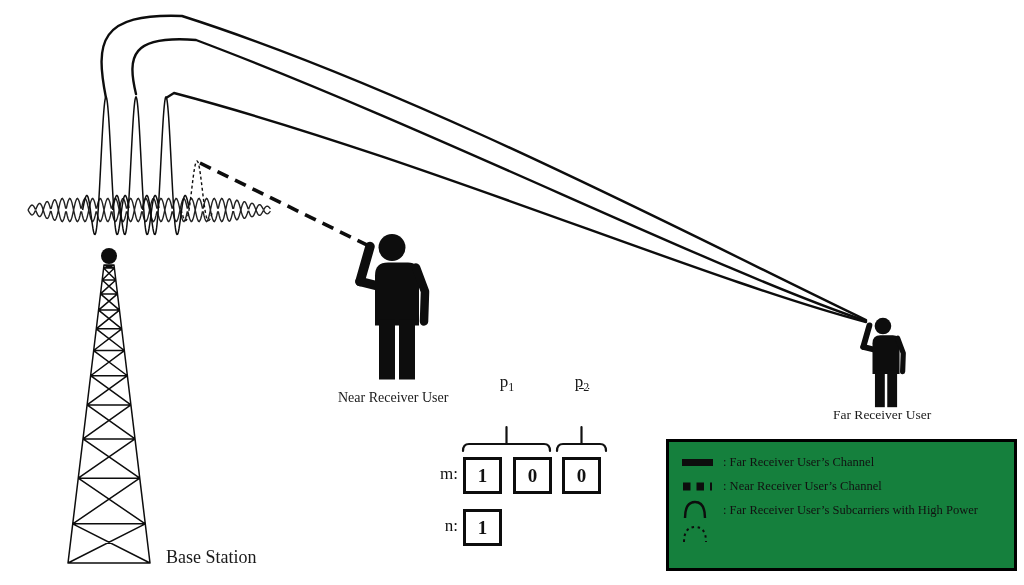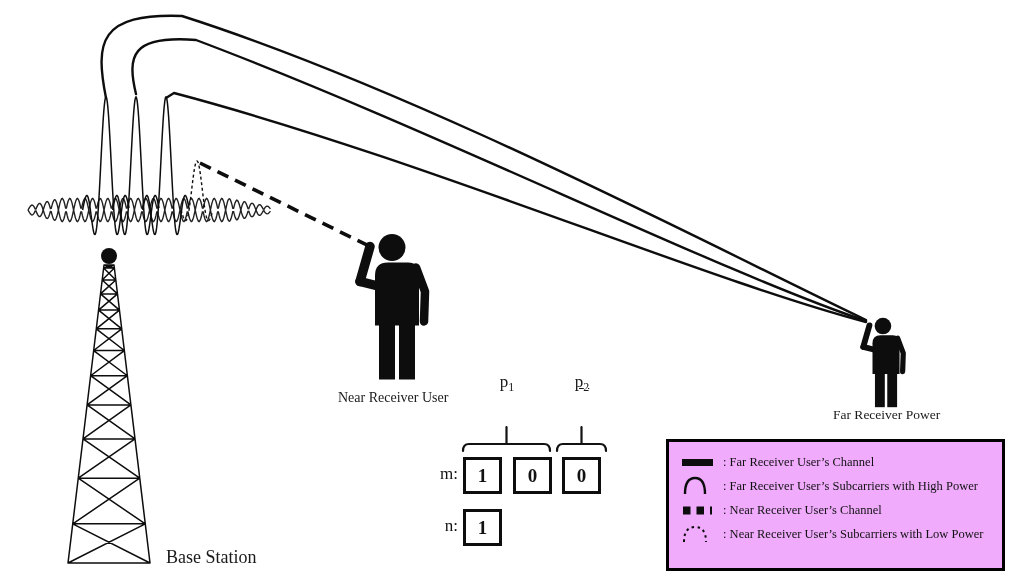--- a/index.html
+++ b/index.html
@@ -15,21 +15,21 @@
   .p-label sub{font-size:12px;}
   #p1-label{left:491px;} #p2-label{left:566px;text-decoration:underline;}
   .row-label{position:absolute;width:30px;text-align:right;font-size:17px;color:#111;}
   #m-label{left:428px;top:464px;} #n-label{left:428px;top:516px;}
   .bitbox{position:absolute;width:33px;height:31px;border:3.5px solid #0d0d0d;
           display:flex;align-items:center;justify-content:center;
           font-weight:bold;font-size:19px;background:#fff;}
   #m-bit-0{left:463px;top:457px;} #m-bit-1{left:513px;top:457px;}
   #m-bit-2{left:562px;top:457px;} #n-bit-0{left:463px;top:509px;}
   #legend{position:absolute;left:666px;top:439px;width:317px;height:118px;
-          border:3.5px solid #000;background:#f0abfc;padding:8px 4px 0 12px;box-sizing:content-box;}
+          border:3.5px solid #000;background:#15803d;padding:8px 16px 0 12px;box-sizing:content-box;}
   .legend-row{display:flex;align-items:center;height:24px;}
   .legend-swatch{width:42px;flex:0 0 42px;display:flex;align-items:center;}
   .legend-text{font-size:12.5px;white-space:nowrap;color:#111;}
 </style>
 </head>
 <body>
 
 <div id="stage">
 
   <svg id="diagram-svg" width="1024" height="585" viewBox="0 0 1024 585">
@@ -78,21 +78,21 @@
     <g fill="none" stroke="#111" stroke-width="2.2" stroke-linecap="round">
       <path d="M 463 451 Q 463 444 469 444 L 544 444 Q 550 444 550 451"></path>
       <line x1="506.5" y1="444" x2="506.5" y2="427"></line>
       <path d="M 557 451 Q 557 444 563 444 L 600 444 Q 606 444 606 451"></path>
       <line x1="581.5" y1="444" x2="581.5" y2="427"></line>
     </g>
   </svg>
 
   <div class="lbl base-label">Base Station</div>
   <div class="lbl center near-label">Near Receiver User</div>
-  <div class="lbl center far-label">Far Receiver Power</div>
+  <div class="lbl center far-label">Far Receiver User</div>
 
   <div class="lbl p-label" id="p1-label"><span>p</span><sub>1</sub></div>
   <div class="lbl p-label" id="p2-label"><span>p</span><sub>2</sub></div>
 
   <div class="row-label" id="m-label">m:</div>
   <div class="row-label" id="n-label">n:</div>
 
   <div class="bitbox" id="m-bit-0">1</div>
   <div class="bitbox" id="m-bit-1">0</div>
   <div class="bitbox" id="m-bit-2">0</div>
@@ -102,36 +102,35 @@
     <div class="legend-row">
       <span class="legend-swatch">
         <svg width="36" height="20">
             <rect x="1" y="7" width="31" height="7" fill="#0d0d0d"></rect>
           </svg>
       </span>
       <span class="legend-text">: Far Receiver User’s Channel</span>
     </div>
     <div class="legend-row">
       <span class="legend-swatch">
-        <svg width="36" height="22">
-            <path d="M 4 19 Q 4 3 14 3 Q 24 3 24 19" fill="none" stroke="#0d0d0d" stroke-width="2.4"></path>
-          </svg>
-      </span>
-      <span class="legend-text">: Far Receiver User’s Subcarriers with High Power</span>
-    </div>
-    <div class="legend-row">
-      <span class="legend-swatch">
         <svg width="36" height="20">
             <line x1="2" y1="10.5" x2="31" y2="10.5" stroke="#0d0d0d" stroke-width="8" stroke-dasharray="7.5 6"></line>
           </svg>
       </span>
       <span class="legend-text">: Near Receiver User’s Channel</span>
     </div>
     <div class="legend-row">
       <span class="legend-swatch">
         <svg width="36" height="22">
+            <path d="M 4 19 Q 4 3 14 3 Q 24 3 24 19" fill="none" stroke="#0d0d0d" stroke-width="2.4"></path>
+          </svg>
+      </span>
+      <span class="legend-text">: Far Receiver User’s Subcarriers with High Power</span>
+    </div>
+    <div class="legend-row">
+      <span class="legend-swatch">
+        <svg width="36" height="22">
             <path d="M 3 19 Q 3 4 14 4 Q 25 4 25 19" fill="none" stroke="#0d0d0d" stroke-width="2" stroke-dasharray="2.5 3.4"></path>
           </svg>
       </span>
-      <span class="legend-text">: Near Receiver User’s Subcarriers with Low Power</span>
     </div>
   </div>
 </div>
 
 </body></html>

